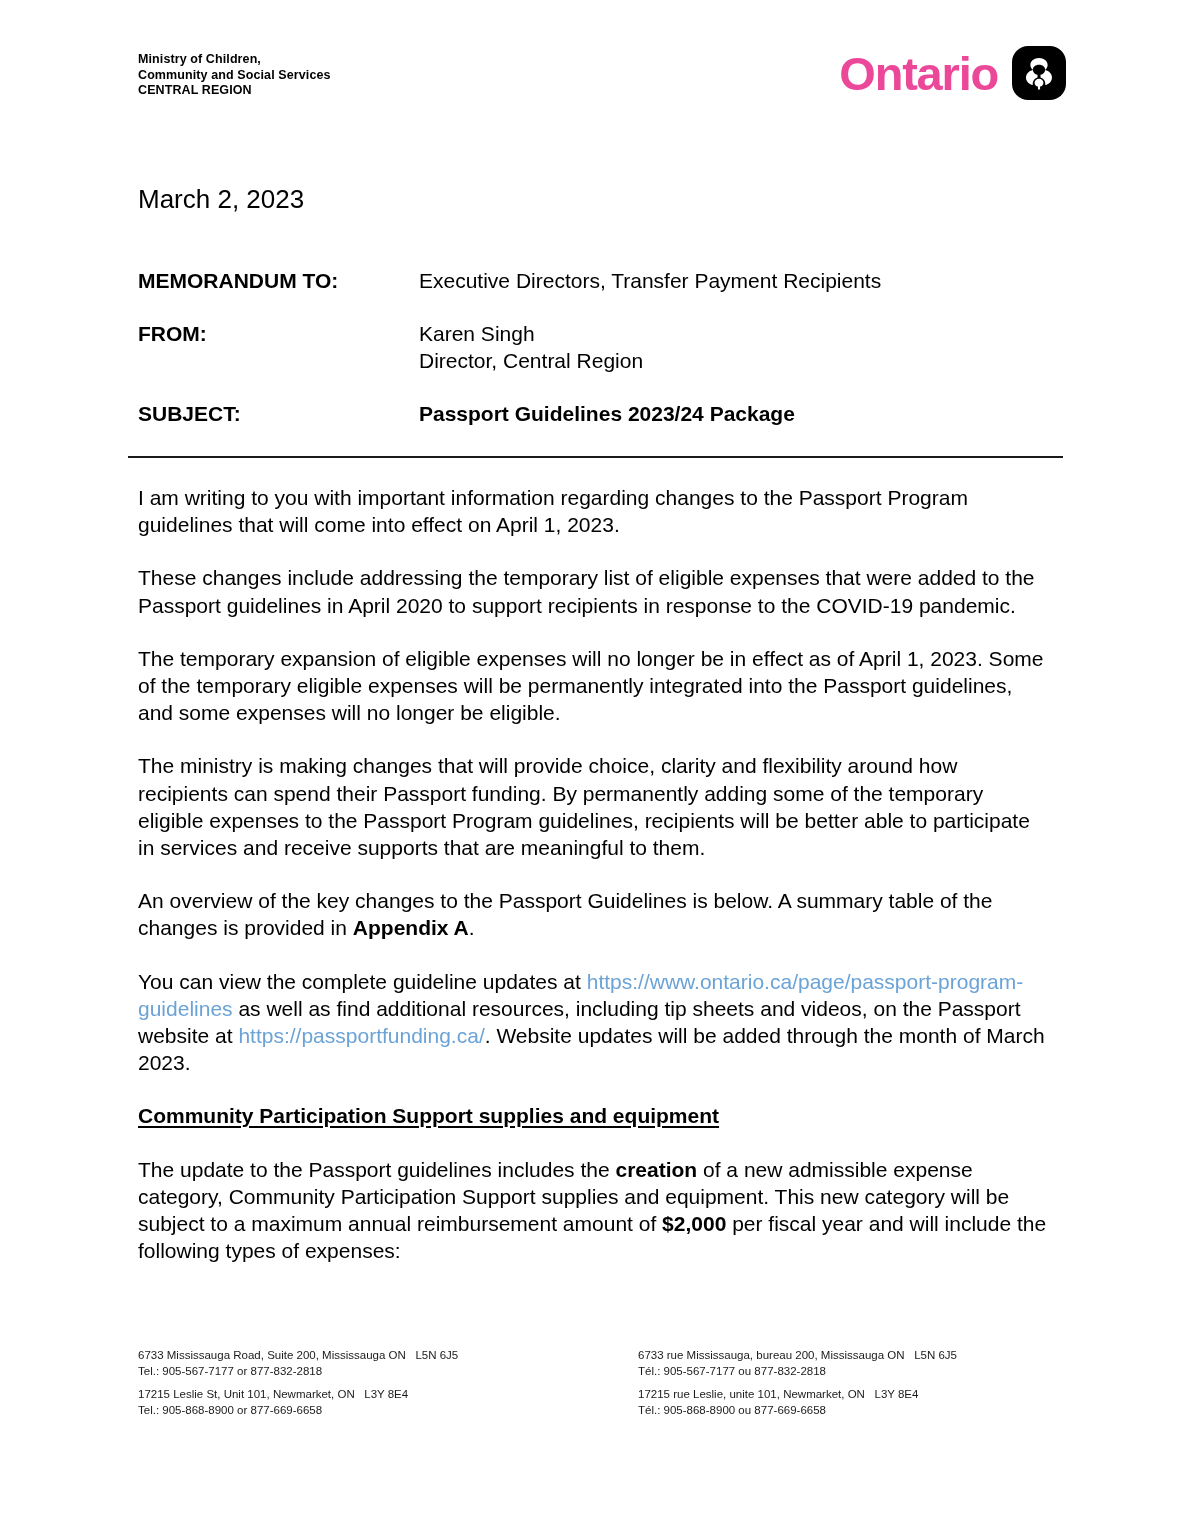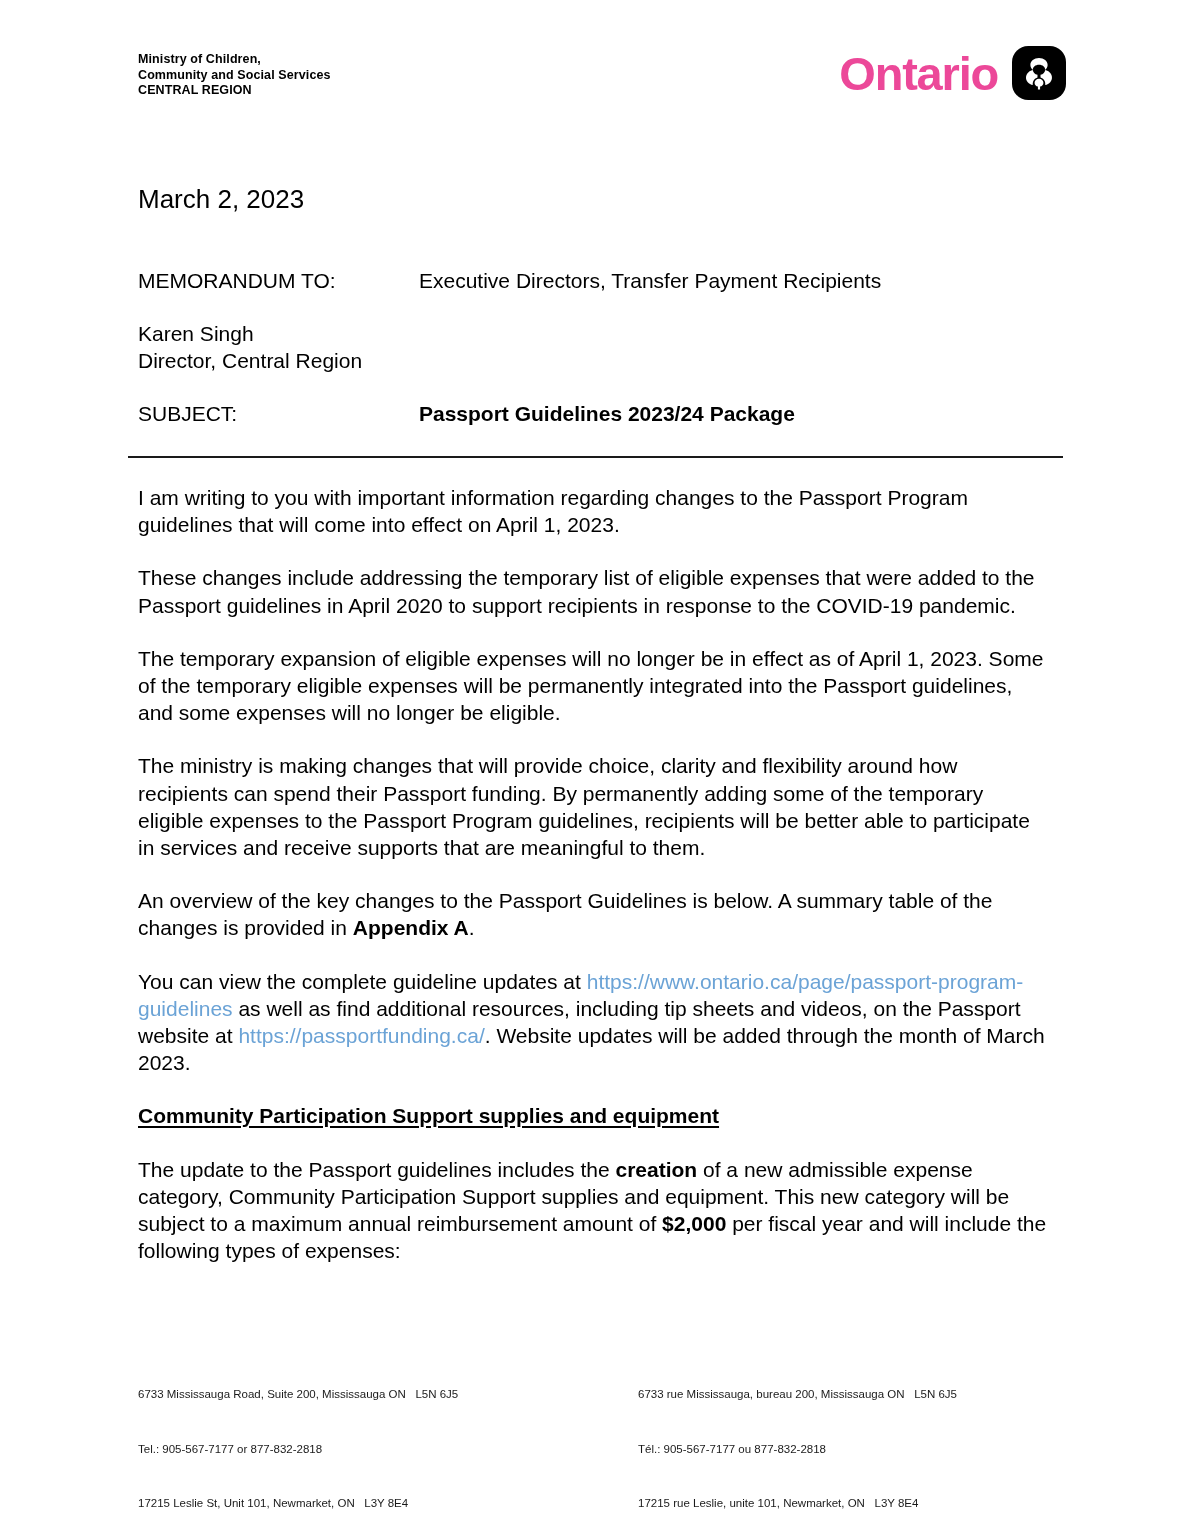--- a/index.html
+++ b/index.html
@@ -88,21 +88,21 @@
     display: flex;
     align-items: flex-start;
     margin-bottom: 26px;
   }
   .memo-row:last-child { margin-bottom: 1px; }
   .memo-label {
     width: 281px;
     flex: 0 0 281px;
     font-size: 21px;
     line-height: 27px;
-    font-weight: normal;
+    font-weight: bold;
     color: #000;
   }
   .memo-value {
     font-size: 21px;
     line-height: 27px;
     color: #000;
   }
   .memo-value.bold { font-weight: bold; }
   .memo-value .sub { display: block; }
 
@@ -157,21 +157,21 @@
   }
   .footer-col {
     font-size: 11.5px;
     line-height: 15.5px;
     color: #1a1a1a;
   }
   .footer-col.en { width: 500px; flex: 0 0 500px; }
   .footer-col.fr { width: 420px; flex: 0 0 420px; }
   .footer-group { margin-bottom: 8px; }
   .footer-group:last-child { margin-bottom: 0; }
-  .footer-line { display: block; white-space: pre; margin-top: 39px; }
+  .footer-line { display: block; white-space: pre; }
 </style>
 </head>
 <body>
 
 <div class="page">
 
   <div class="letterhead">
 
     <div class="ministry-col ministry-en">
       <span class="ministry-line">Ministry of Children,</span>
@@ -224,20 +224,21 @@
   <div class="date-line">March 2, 2023</div>
 
   <div class="memo-block">
 
     <div class="memo-row">
       <div class="memo-label">MEMORANDUM TO:</div>
       <div class="memo-value">Executive Directors, Transfer Payment Recipients</div>
     </div>
 
     <div class="memo-row">
+      <div class="memo-label">FROM:</div>
       <div class="memo-value">
         <span class="sub">Karen Singh</span>
         <span class="sub">Director, Central Region</span>
       </div>
     </div>
 
     <div class="memo-row">
       <div class="memo-label">SUBJECT:</div>
       <div class="memo-value bold">Passport Guidelines 2023/24 Package</div>
     </div>

